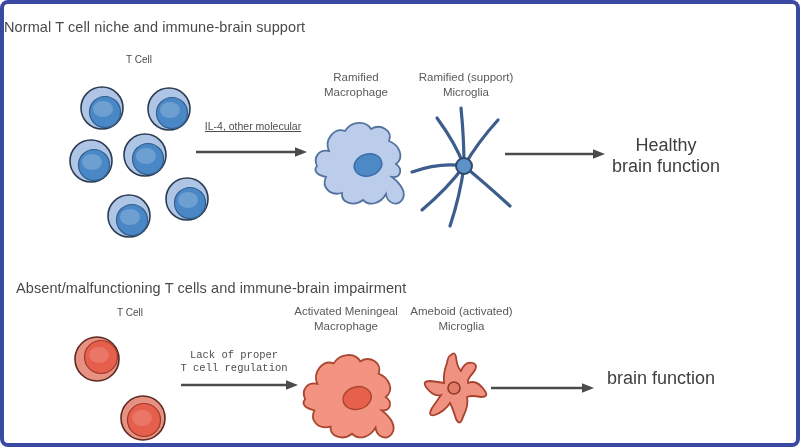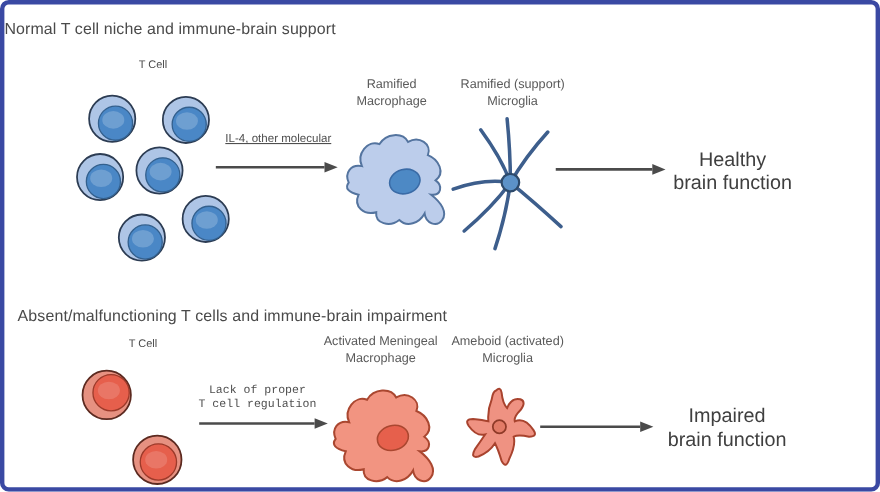--- a/index.html
+++ b/index.html
@@ -178,17 +178,16 @@
   </svg>
 
   <svg class="abs" style="left:487px; top:377px;" width="104" height="14" viewBox="0 0 104 14">
     <g stroke="#4b4b4b" fill="#4b4b4b">
       <line x1="0" y1="7" x2="91" y2="7" stroke-width="2.4"></line>
       <polygon points="91,2.2 103,7 91,11.8" stroke-width="0"></polygon>
     </g>
   </svg>
 
   <div class="abs outcome" style="left:593px; top:364px; width:128px;">
-    <div>Impaired</div>
     <div>brain function</div>
   </div>
 
 </div>
 
 </body></html>

